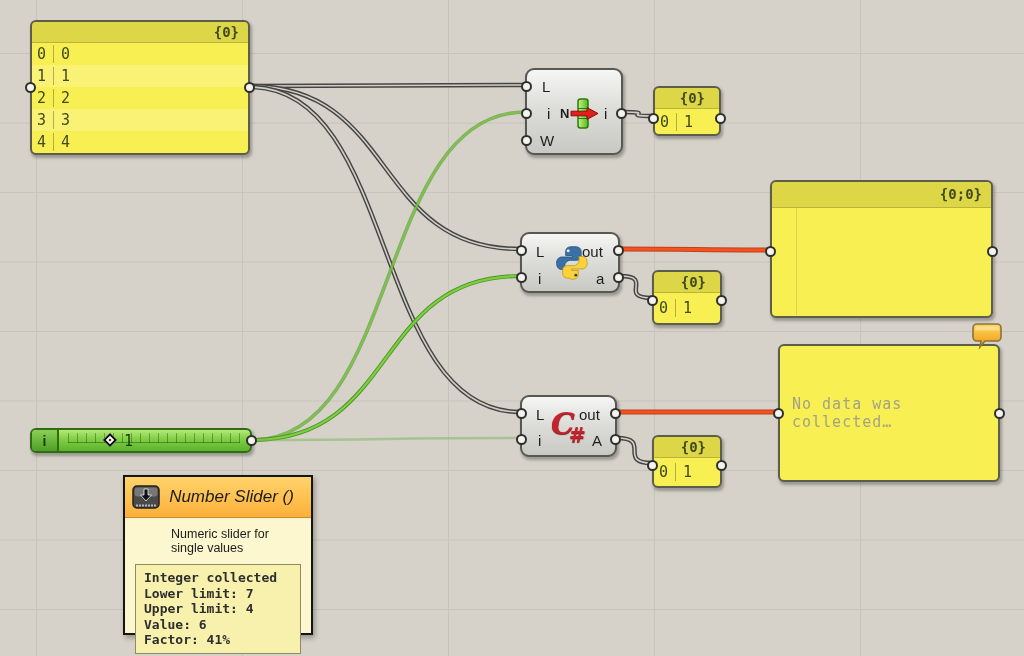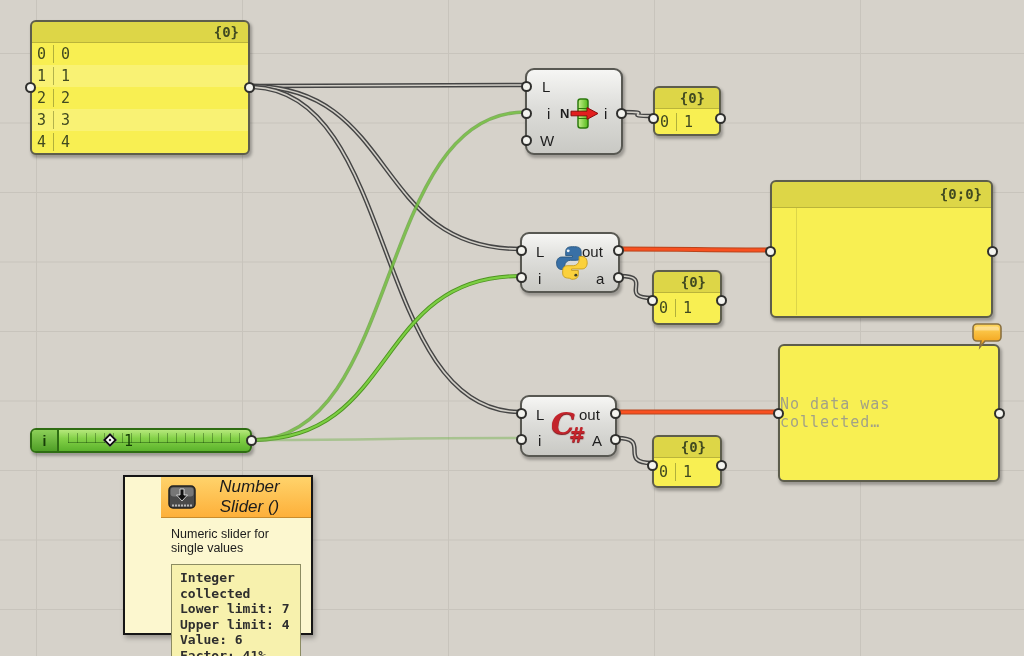--- a/index.html
+++ b/index.html
@@ -26,21 +26,21 @@
     border-bottom:1px solid rgba(95,95,30,.28);
     font-size:14px;font-weight:bold;text-align:right;padding-right:9px;
     border-radius:4px 4px 0 0;
   }
   .panel-body{position:relative;}
   .panel-row{display:flex;align-items:center;font-size:15px;}
   .panel-row.alt{background:rgba(255,255,255,.20);}
   .row-idx{width:22px;flex:0 0 22px;border-right:1px solid rgba(90,100,30,.45);padding-left:5px;box-sizing:border-box;}
   .row-val{padding-left:7px;}
   .col-line{position:absolute;top:0;bottom:0;left:24px;width:1px;background:rgba(110,110,40,.20);}
-  .no-data-body{display:flex;align-items:center;height:100%;padding-left:0;
+  .no-data-body{display:flex;align-items:center;height:100%;padding-left:12px;
     font-size:15px;color:#a2a287;letter-spacing:1px;}
 
   
   .nub{position:absolute;width:11px;height:11px;border-radius:50%;
     background:#f4f4ef;border:2.5px solid #2f2f2d;box-sizing:border-box;z-index:3;}
 
   
   .gh-comp{
     position:absolute;border:2px solid #585852;border-radius:9px;box-sizing:border-box;
     background:linear-gradient(180deg,#f6f6f4 0%,#dddddab0 45%,#c9c9c4 100%);
@@ -83,21 +83,21 @@
   .tooltip{
     position:absolute;border:2px solid #151515;background:#fcf7cf;
     box-shadow:2px 3px 5px rgba(0,0,0,.3);box-sizing:border-box;z-index:5;
   }
   .tt-header{height:40px;background:linear-gradient(180deg,#ffd36b,#fdb03a);
     display:flex;align-items:center;border-bottom:1px solid #c98c2c;}
   .tt-icon{margin-left:7px;flex:0 0 auto;}
   .tt-title{flex:1;text-align:center;font-style:italic;font-size:17px;color:#1c1c1c;
     padding-right:8px;}
   .tt-body{padding:9px 10px 8px 10px;}
-  .tt-subtitle{font-size:12.5px;color:#1b1b1b;}
+  .tt-subtitle{font-size:12.5px;color:#1b1b1b;margin-left:36px;}
   .tt-details{margin-top:9px;background:#f7f1ad;border:1px solid #8c8c62;
     padding:5px 8px;font-family:"DejaVu Sans Mono",monospace;font-size:13px;font-weight:bold;
     line-height:15.5px;color:#2e2e2e;}
 
   .balloon{position:absolute;z-index:4;}
 </style>
 </head>
 <body>
 
 <div id="canvas">
@@ -274,21 +274,21 @@
   </svg>
 
   <div class="gh-slider" style="left:30px;top:428px;width:222px;height:25px;">
     <div class="slider-label">i</div>
     <div class="slider-ruler"></div>
     <div class="slider-grip"></div>
     <span class="slider-value">1</span>
     <div class="nub" style="right:-7px;top:5px;"></div>
   </div>
 
-  <div class="tooltip" style="left:123px;top:475px;width:190px;height:160px;padding-left:36px;">
+  <div class="tooltip" style="left:123px;top:475px;width:190px;height:160px;">
     <div class="tt-header">
       <svg class="tt-icon" width="28" height="24" viewBox="0 0 28 24">
         <rect x="1" y="1" width="26" height="22" rx="4" fill="#4a4a4a" stroke="#222" stroke-width="1.5"></rect>
         <rect x="2.5" y="2.5" width="23" height="9" rx="3" fill="rgba(255,255,255,.25)"></rect>
         <path d="M12 4 h4 v6 h3.5 L14 16 8.5 10 H12 z" fill="#111" stroke="#f0f0f0" stroke-width="0.8"></path>
         <g stroke="#e8e8e8" stroke-width="1.4">
           <line x1="5" y1="19.5" x2="5" y2="21.5"></line>
             <line x1="8" y1="19.5" x2="8" y2="21.5"></line>
           <line x1="11" y1="19.5" x2="11" y2="21.5"></line>
             <line x1="14" y1="19.5" x2="14" y2="21.5"></line>

